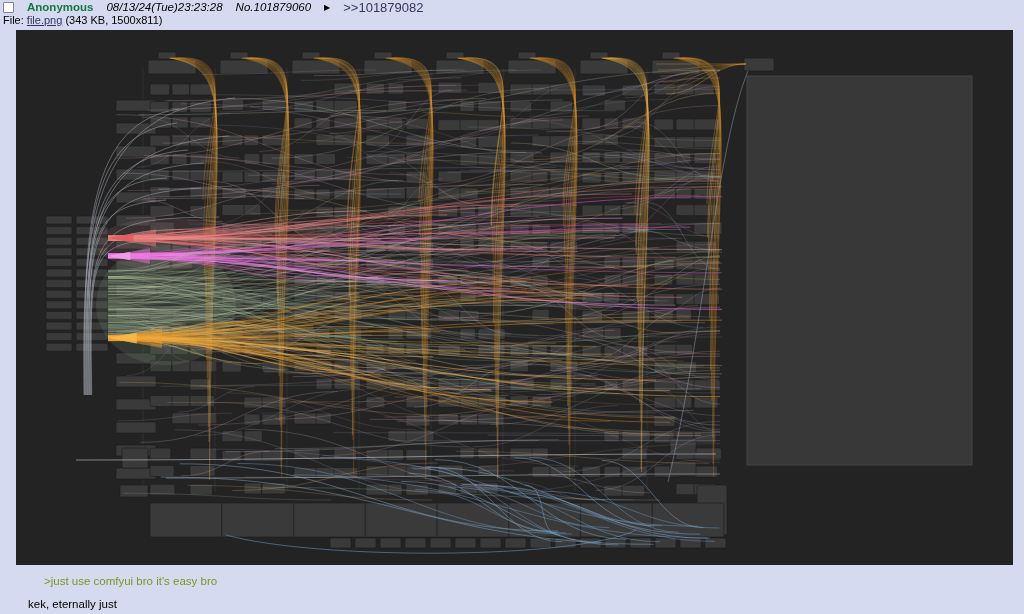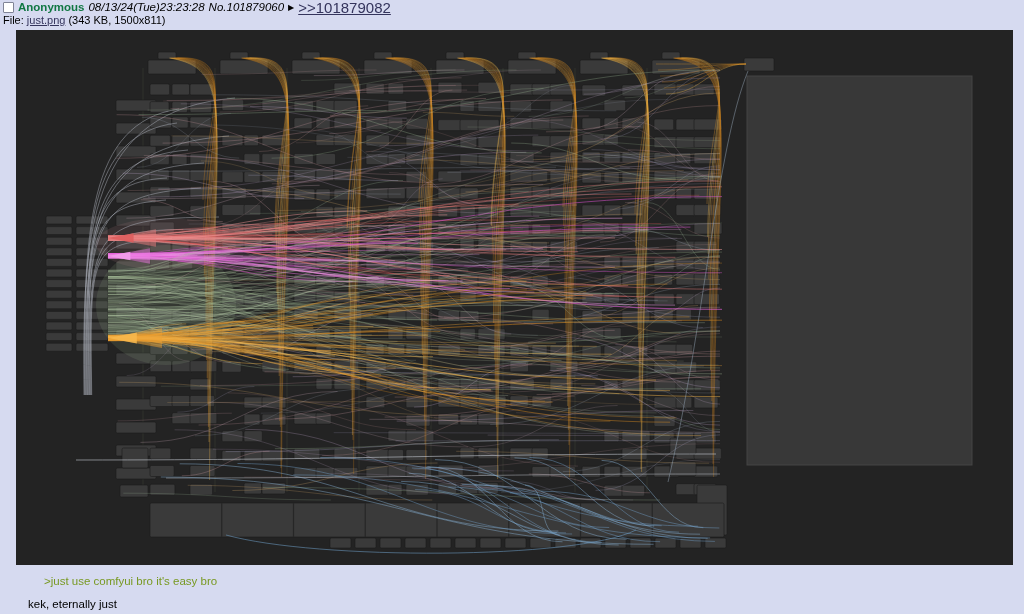--- a/index.html
+++ b/index.html
@@ -4,32 +4,32 @@
 <style>
   html,body{margin:0;padding:0;}
   body{
     width:1024px;height:614px;position:relative;overflow:hidden;
     background:#d6daf0;
     font-family:"Liberation Sans", sans-serif;
     color:#000;
   }
   .hdr{
     position:absolute;left:3px;top:1px;height:13px;
-    display:flex;align-items:center;gap:4px;
+    display:flex;align-items:center;gap:13px;
     font-size:11.5px;line-height:13px;white-space:nowrap;
   }
   .chk{
     display:inline-block;width:9px;height:9px;
     background:#fff;border:1px solid #808497;border-radius:1px;
   }
   .name{color:#117743;font-weight:bold;}
   .datetime,.postno{color:#000;font-style:italic;}
   .arrow{font-size:8px;color:#000;}
   .backlink{
-    font-size:15px;color:#34345c;text-decoration:underline;cursor:pointer;
+    font-size:13px;color:#34345c;cursor:pointer;
   }
   .fileline{
     position:absolute;left:3px;top:14px;font-size:11px;line-height:13px;white-space:nowrap;
   }
   .filelink{color:#34345c;text-decoration:underline;cursor:pointer;}
   .filemeta{color:#000;text-align:center;}
   .graph-wrap{
     position:absolute;left:16px;top:30px;width:997px;height:535px;cursor:pointer;
   }
   .graph-wrap svg{display:block;width:997px;height:535px;}
@@ -47,21 +47,21 @@
   <span class="chk"></span>
   <span class="name">Anonymous</span>
   <span class="datetime">08/13/24(Tue)23:23:28</span>
   <span class="postno">No.101879060</span>
   <span class="arrow">▶</span>
   <span class="backlink">&gt;&gt;101879082</span>
 </div>
 
 <div class="fileline">
   <span>File:</span>
-  <span class="filelink">just.png</span>
+  <span class="filelink">file.png</span>
   <span class="filemeta">(343 KB, 1500x811)</span>
 </div>
 
 <div class="graph-wrap">
   <svg id="graph" xmlns="http://www.w3.org/2000/svg" viewBox="0 0 997 535" preserveAspectRatio="none">
       <rect x="0" y="0" width="997" height="535" fill="#232323"></rect>
       <rect x="731" y="46" width="225" height="389" fill="#383838" stroke="#454545" stroke-width="1"></rect>
       <rect x="728.0" y="28.0" width="30.0" height="13.0" rx="1.5" fill="#3a3a3a" stroke="#1d1d1d" stroke-width="0.6"></rect>
       <line x1="127" y1="38" x2="127" y2="462" stroke="#7a8a62" stroke-opacity="0.22" stroke-width="0.7"></line>
       <line x1="199" y1="38" x2="199" y2="462" stroke="#7a8a62" stroke-opacity="0.22" stroke-width="0.7"></line>

